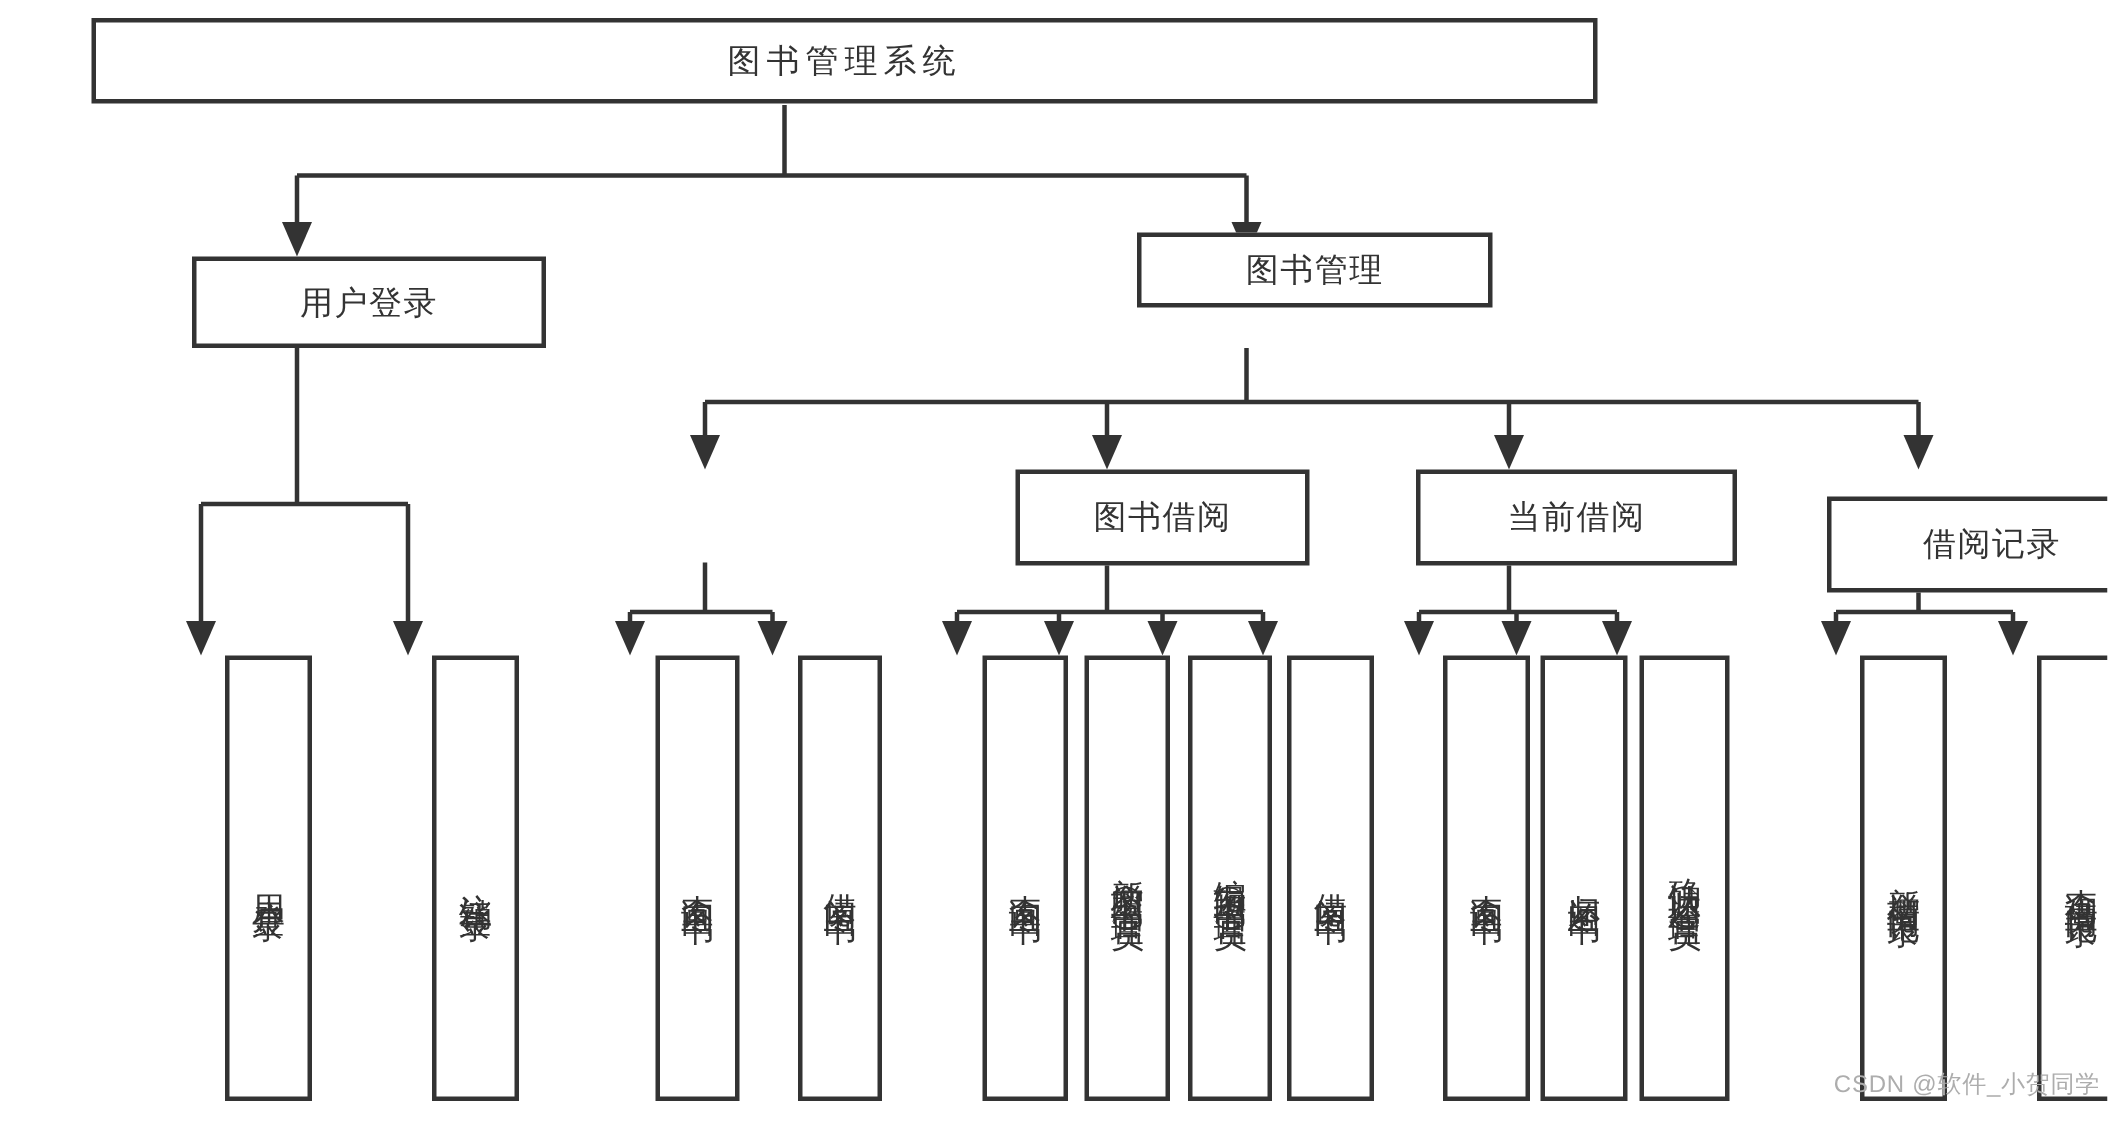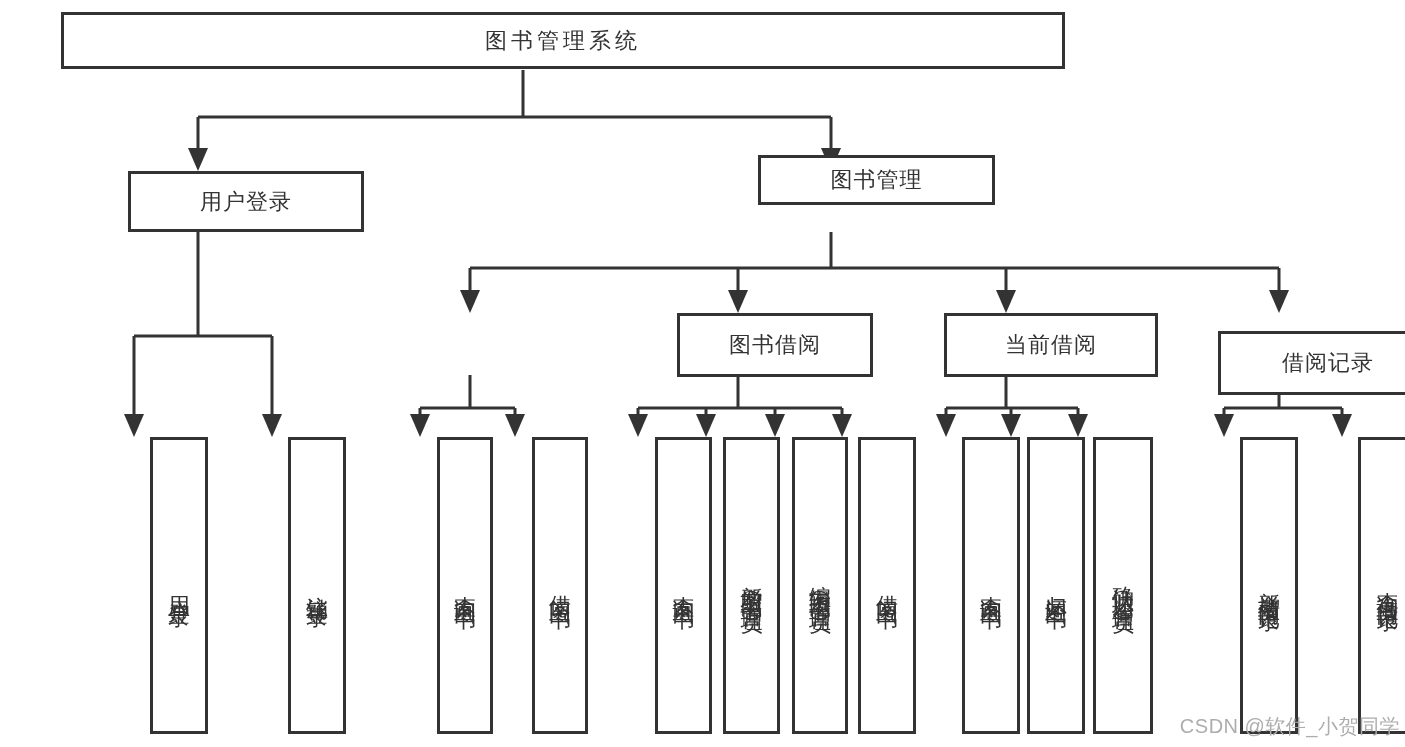--- a/index.html
+++ b/index.html
@@ -39,21 +39,21 @@
     writing-mode:vertical-rl;
     text-orientation:mixed;
     letter-spacing:4px;
     line-height:1;
     white-space:nowrap;
   }
   .watermark{
     position:absolute;
     right:5px;
     top:713px;
-    font-size:20px;
+    font-size:16px;
     letter-spacing:0.5px;
     color:var(--wm);
     z-index:3;
     white-space:nowrap;
   }
 </style>
 </head>
 <body>
 
 <div class="canvas">

